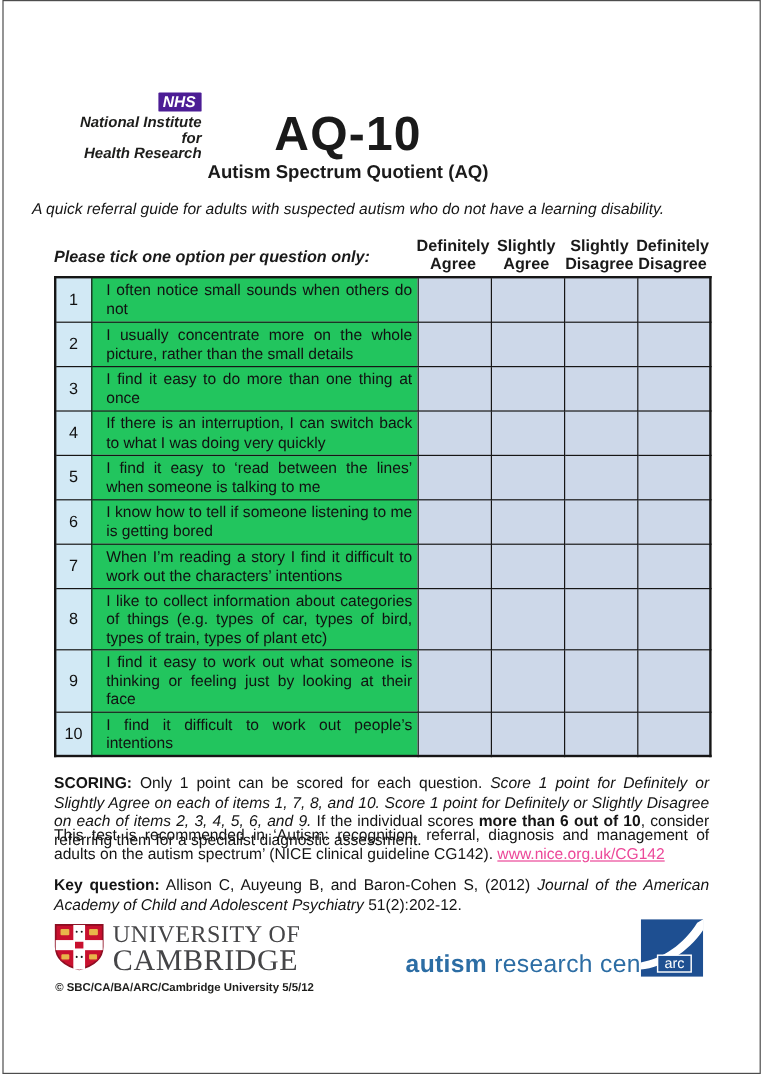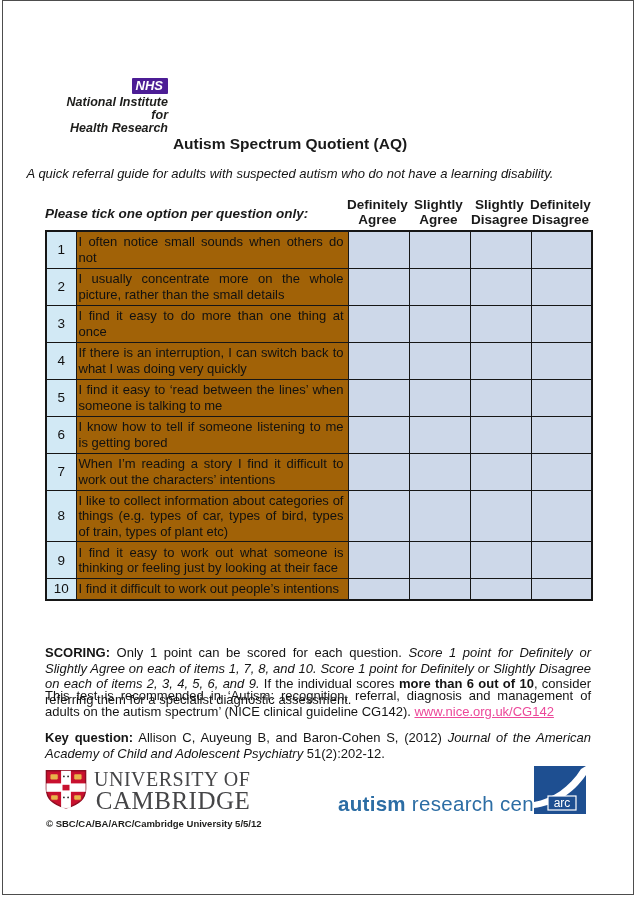--- a/index.html
+++ b/index.html
@@ -19,33 +19,33 @@
   .instruction { position: absolute; left: 45px; top: 206px; font-size: 13.5px; font-weight: bold; font-style: italic; }
   .colhead { position: absolute; top: 197px; width: 81px; text-align: center; font-size: 13.5px; font-weight: bold; line-height: 15px; }
 
   
   .q-table { position: absolute; left: 45px; top: 230px; border-collapse: collapse; table-layout: fixed; border: 2px solid #161616; }
   .q-table td { border: 1px solid #161616; vertical-align: middle; }
   .q-table tr { height: 37px; }
   .q-table tr.h50 { height: 50px; }
   .q-table tr.h31 { height: 21px; }
   td.num { background: #d2e9f5; text-align: center; font-size: 13.5px; color: #111; }
-  td.q { background: #a16207; text-align: justify; font-size: 13px; line-height: 15.5px; padding: 2px 4px 2px 2px; color: #111; }
+  td.q { background: #22c55e; text-align: justify; font-size: 13px; line-height: 15.5px; padding: 2px 4px 2px 12px; color: #111; }
   td.a { background: #cdd8e9; }
 
   
   .para { position: absolute; left: 45px; width: 546px; font-size: 13px; line-height: 15.7px; text-align: justify; color: #141414; }
   .scoring { top: 612px; margin-top: 33px; }
   .recommendation { top: 688px; }
   .keyref { top: 730px; }
   .nice-link { color: #ec4899; text-decoration: underline; cursor: pointer; }
 
   
   .cam-logo { position: absolute; left: 45px; top: 769px; display: flex; align-items: flex-start; }
-  .cam-text { margin-left: 7px; font-family: "Liberation Serif", serif; color: #454547; text-align: right; }
+  .cam-text { margin-left: 7px; font-family: "Liberation Serif", serif; color: #454547; }
   .cam-line1 { font-size: 20px; line-height: 20px; letter-spacing: 0.5px; }
   .cam-line2 { font-size: 25px; line-height: 23px; letter-spacing: 0.5px; }
   .copyright { position: absolute; left: 46px; top: 818px; font-size: 9.5px; font-weight: bold; color: #1d1d1b; }
   .arc-wordmark { position: absolute; left: 338px; top: 792px; font-size: 20.5px; color: #2c6da4; letter-spacing: 0.3px; }
   .arc-wordmark b { font-weight: bold; }
   .arc-logo { position: absolute; left: 534px; top: 766px; }
 </style>
 </head>
 <body>
 
@@ -53,20 +53,21 @@
   <div class="page-frame"></div>
 
   <div class="nhs-block">
     <span class="nhs-box">NHS</span>
     <div class="nhs-text">
       <div>National Institute for</div>
       <div>Health Research</div>
     </div>
   </div>
 
+  <div class="doc-title">AQ-10</div>
   <div class="doc-subtitle">Autism Spectrum Quotient (AQ)</div>
   <div class="doc-tagline">A quick referral guide for adults with suspected autism who do not have a learning disability.</div>
 
   <div class="instruction">Please tick one option per question only:</div>
 
   <div class="colhead" style="left:337px">
     <div>Definitely</div>
     <div>Agree</div>
   </div>
   <div class="colhead" style="left:398px">

